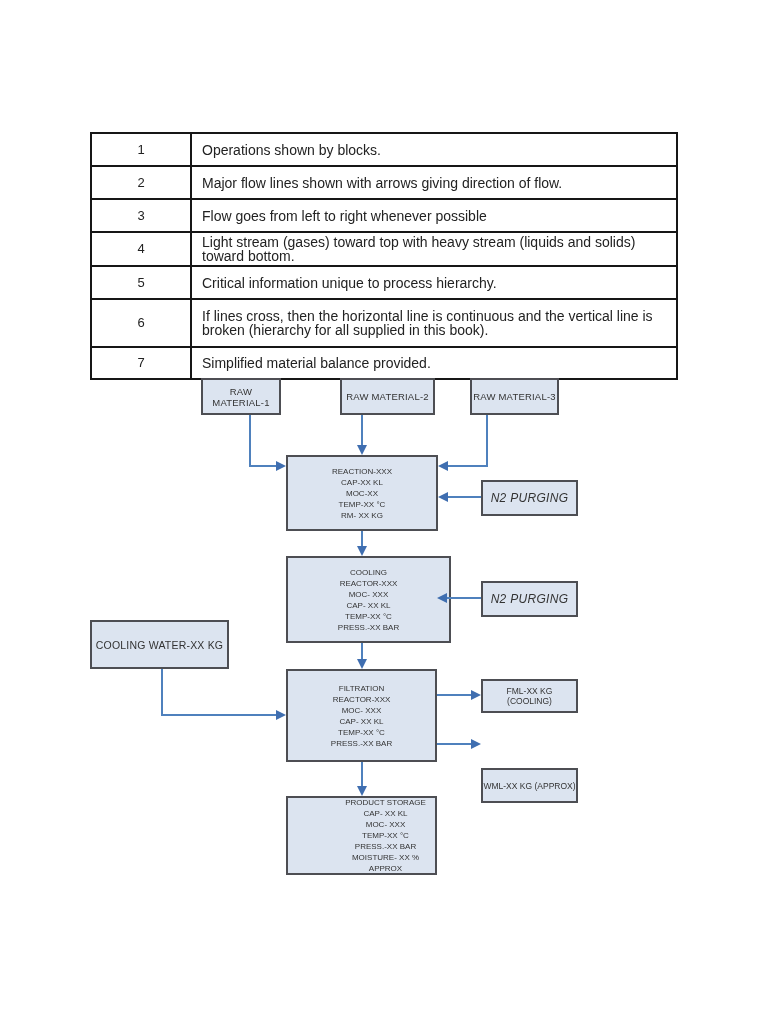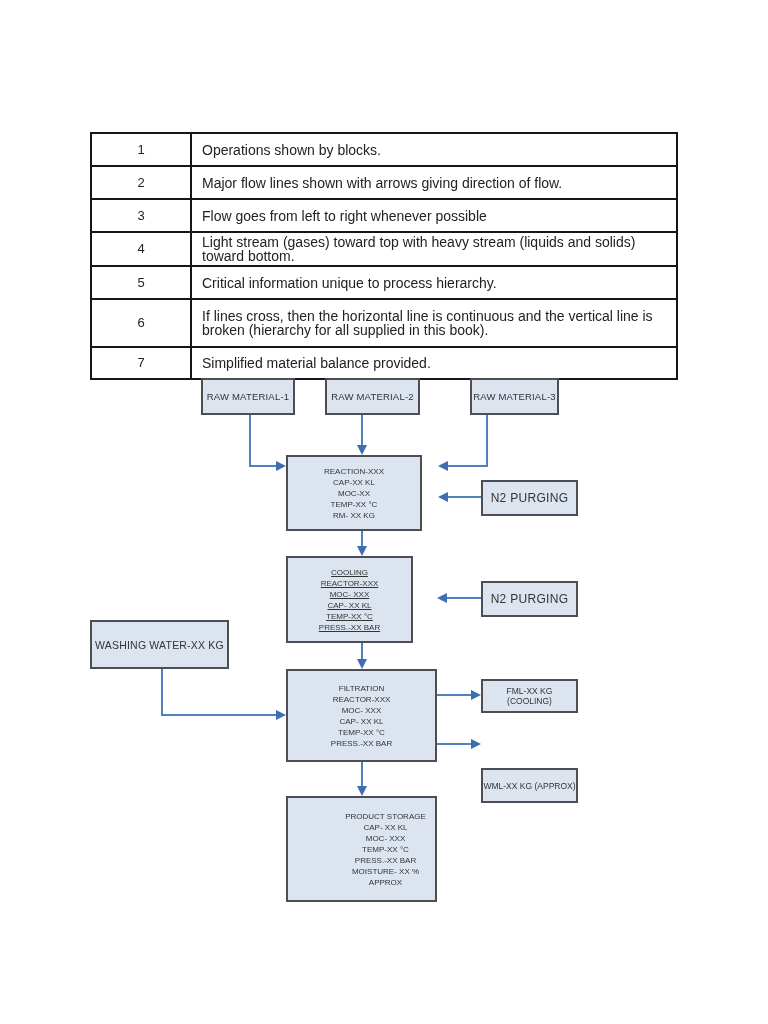--- a/index.html
+++ b/index.html
@@ -27,21 +27,21 @@
   tr.r-lg  td { height:42px; }
   
   .node {
     position:absolute; box-sizing:border-box;
     background:#dce4f0; border:2px solid #4d4e53;
     display:flex; align-items:center; justify-content:center;
     text-align:center; color:#333; white-space:pre-line;
   }
   .lbl9  { font-size:9.5px; letter-spacing:0.2px; }
   .lbl8  { font-size:8px; line-height:11px; }
-  .lbl11 { font-size:12px; letter-spacing:0.3px; }
+  .lbl11 { font-size:12px; letter-spacing:0.3px;font-style:italic; }
   .lbl10 { font-size:10.5px; letter-spacing:0.2px; }
   .lbl85 { font-size:8.5px; }
   
   .line { position:absolute; background:#4f81bd; }
   .arr  { position:absolute; width:0; height:0; }
   .arr-right { border-top:5px solid transparent; border-bottom:5px solid transparent; border-left:10px solid #3f6eb0; }
   .arr-left  { border-top:5px solid transparent; border-bottom:5px solid transparent; border-right:10px solid #3f6eb0; }
   .arr-down  { border-left:5px solid transparent; border-right:5px solid transparent; border-top:10px solid #3f6eb0; }
 </style>
 </head>
@@ -78,50 +78,50 @@
     </tr>
     <tr class="r-sm">
       <td class="num">7</td>
       <td>Simplified material balance provided.</td>
     </tr>
   </tbody>
     </table>
 
   <div>
 
-    <div class="node lbl9" style="left:201px; top:378px; width:94px;  height:37px;">RAW MATERIAL-1</div>
-    <div class="node lbl9" style="left:325px; top:378px; width:95px;  height:37px;">RAW MATERIAL-2</div>
+    <div class="node lbl9" style="left:201px; top:378px; width:80px;  height:37px;">RAW MATERIAL-1</div>
+    <div class="node lbl9" style="left:340px; top:378px; width:95px;  height:37px;">RAW MATERIAL-2</div>
     <div class="node lbl9" style="left:470px; top:378px; width:89px; height:37px;">RAW MATERIAL-3</div>
 
-    <div class="node lbl8" style="left:286px; top:455px; width:136px; height:76px;">REACTION-XXX
+    <div class="node lbl8" style="left:286px; top:455px; width:152px; height:76px;">REACTION-XXX
 CAP-XX KL
 MOC-XX
 TEMP-XX °C
 RM-  XX KG</div>
     <div class="node lbl11" style="left:481px; top:480px; width:97px;  height:36px;">N2 PURGING</div>
 
-    <div class="node lbl8" style="left:286px; top:556px; width:127px; height:87px;text-decoration:underline;">COOLING
+    <div class="node lbl8" style="left:286px; top:556px; width:165px; height:87px;">COOLING
 REACTOR-XXX
 MOC- XXX
 CAP- XX KL
 TEMP-XX °C
 PRESS.-XX BAR</div>
     <div class="node lbl11" style="left:481px; top:581px; width:97px;  height:36px;">N2 PURGING</div>
 
-    <div class="node lbl10" style="left:90px;  top:620px; width:139px; height:49px;">WASHING WATER-XX KG</div>
+    <div class="node lbl10" style="left:90px;  top:620px; width:139px; height:49px;">COOLING WATER-XX KG</div>
     <div class="node lbl8" style="left:286px; top:669px; width:151px; height:93px;">FILTRATION
 REACTOR-XXX
 MOC- XXX
 CAP- XX KL
 TEMP-XX °C
 PRESS.-XX BAR</div>
     <div class="node lbl85" style="left:481px; top:679px; width:97px;  height:34px;">FML-XX KG (COOLING)</div>
     <div class="node lbl85" style="left:481px; top:728px; width:97px;  height:35px;margin-top:40px;">WML-XX KG (APPROX)</div>
 
-    <div class="node lbl8" style="left:286px; top:796px; width:151px; height:106px;padding-left:48px;">PRODUCT STORAGE
+    <div class="node lbl8" style="left:286px; top:796px; width:151px; height:79px;padding-left:48px;">PRODUCT STORAGE
 CAP- XX KL
 MOC- XXX
 TEMP-XX °C
 PRESS.-XX BAR
 MOISTURE- XX % APPROX</div>
 
     <div class="line" style="left:249px; top:415px; width:2px; height:52px;"></div>
     <div class="line" style="left:249px; top:465px; width:28px; height:2px;"></div>
     <div class="arr arr-right" style="left:276px; top:461px;"></div>
 

